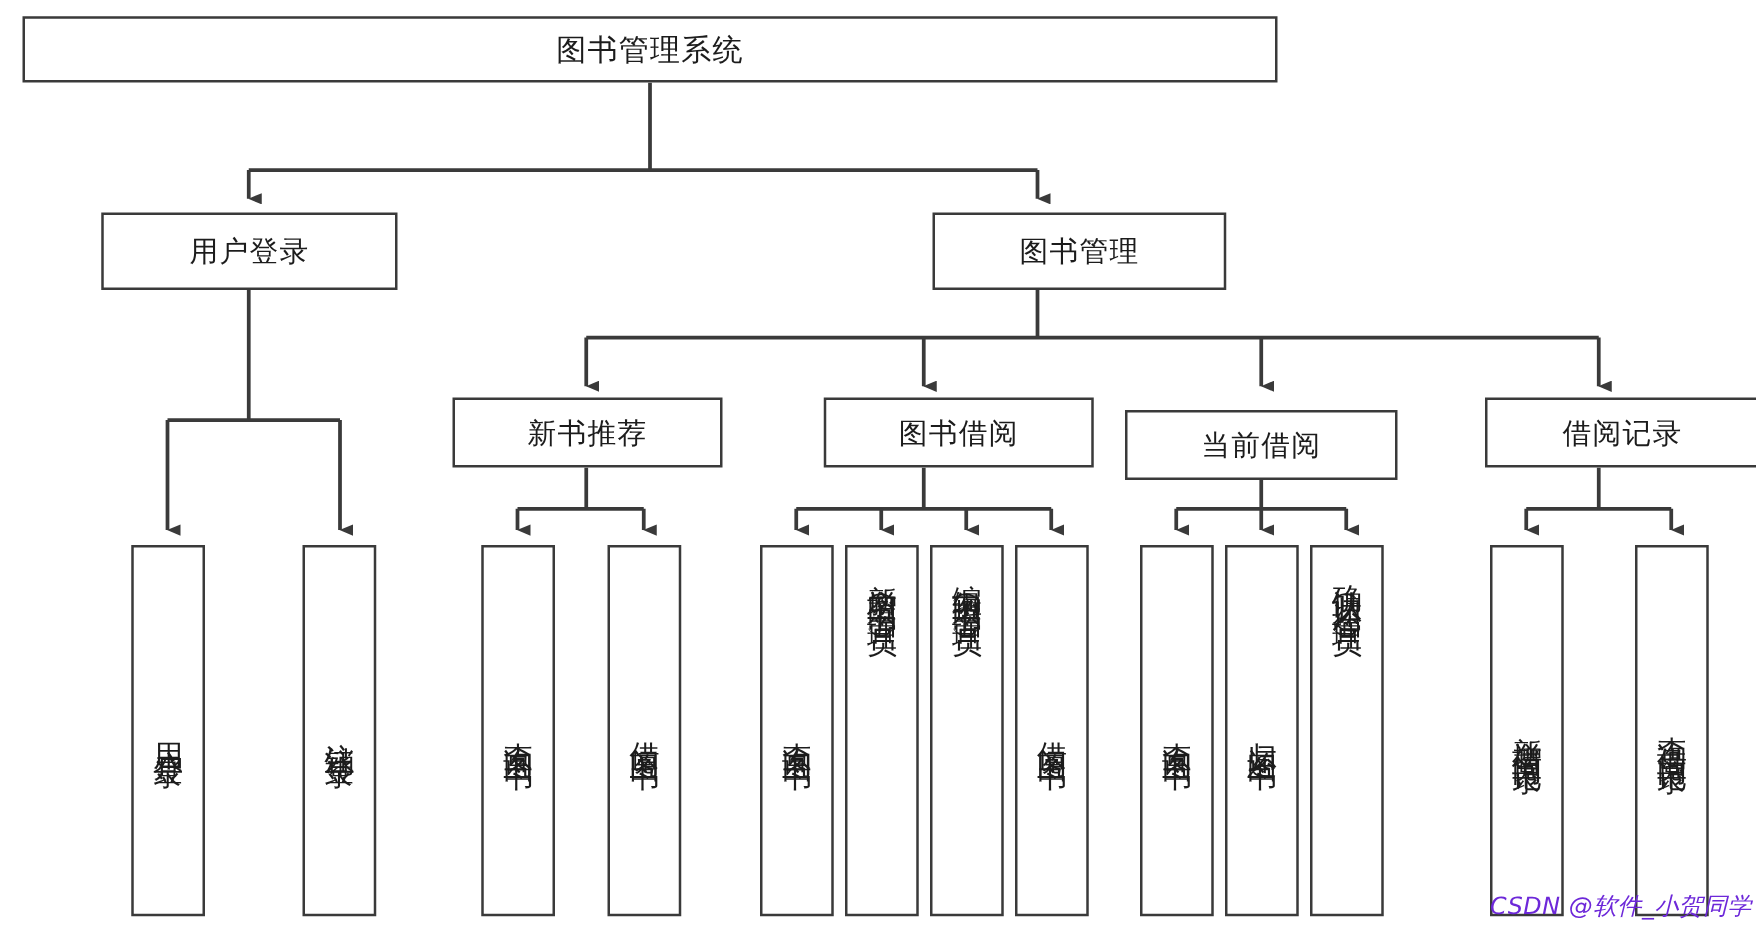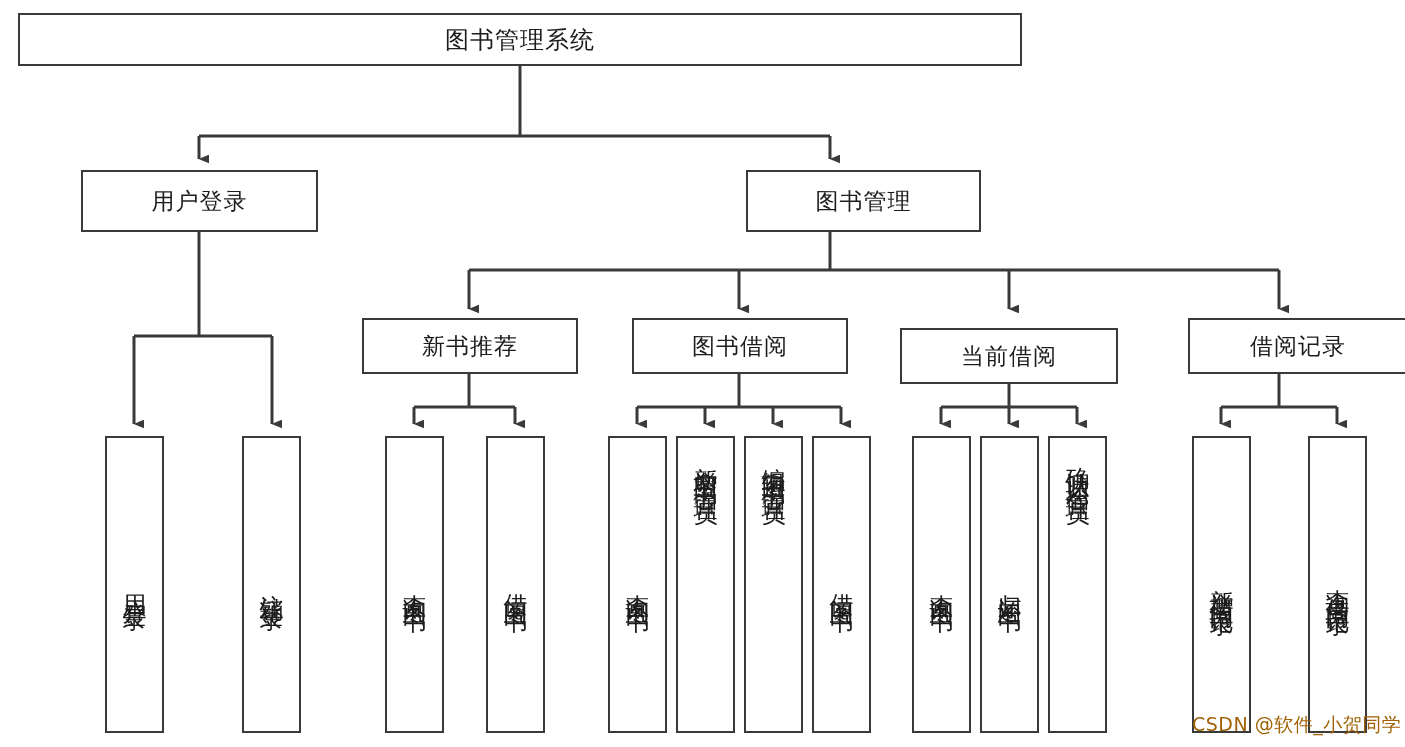--- a/index.html
+++ b/index.html
@@ -36,23 +36,24 @@
     letter-spacing:5px;
     line-height:1;
     white-space:nowrap;
     display:block;
   }
   .node.v.center{align-items:center;padding-top:0;}
   .watermark{
     position:absolute;
     left:1192px;top:712px;
     font-size:19px;
-    color:#a16207;
+    color:#6d28d9;
     white-space:nowrap;
     letter-spacing:0.5px;
+    font-style:italic;
   }
 </style>
 </head>
 <body>
 
 <div id="diagram-root">
 
   <svg class="edges" viewBox="0 0 1405 747">
     <defs>
       <marker id="arrow" markerWidth="9" markerHeight="11" refX="4.5" refY="10.4" orient="auto" markerUnits="userSpaceOnUse">
@@ -138,21 +139,21 @@
   <div class="node h" style="left:81px;top:170px;width:237px;height:62px;">
     <span>用户登录</span>
   </div>
   <div class="node h" style="left:712px;top:170px;width:235px;height:62px;margin-left:34px;">
     <span>图书管理</span>
   </div>
 
   <div class="node h" style="left:362px;top:318px;width:216px;height:56px;">
     <span>新书推荐</span>
   </div>
-  <div class="node h" style="left:632px;top:318px;width:216px;height:56px;text-align:center;">
+  <div class="node h" style="left:659px;top:318px;width:216px;height:56px;text-align:center;">
     <span>图书借阅</span>
   </div>
   <div class="node h" style="left:900px;top:318px;width:218px;height:56px;margin-top:10px;">
     <span>当前借阅</span>
   </div>
   <div class="node h" style="left:1188px;top:318px;width:220px;height:56px;">
     <span>借阅记录</span>
   </div>
 
   <div class="node v center" style="left:105px;top:436px;width:59px;height:297px;">

